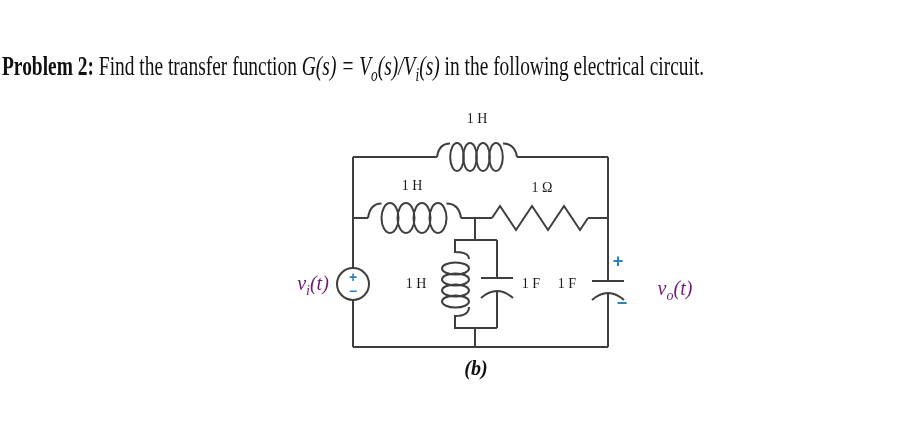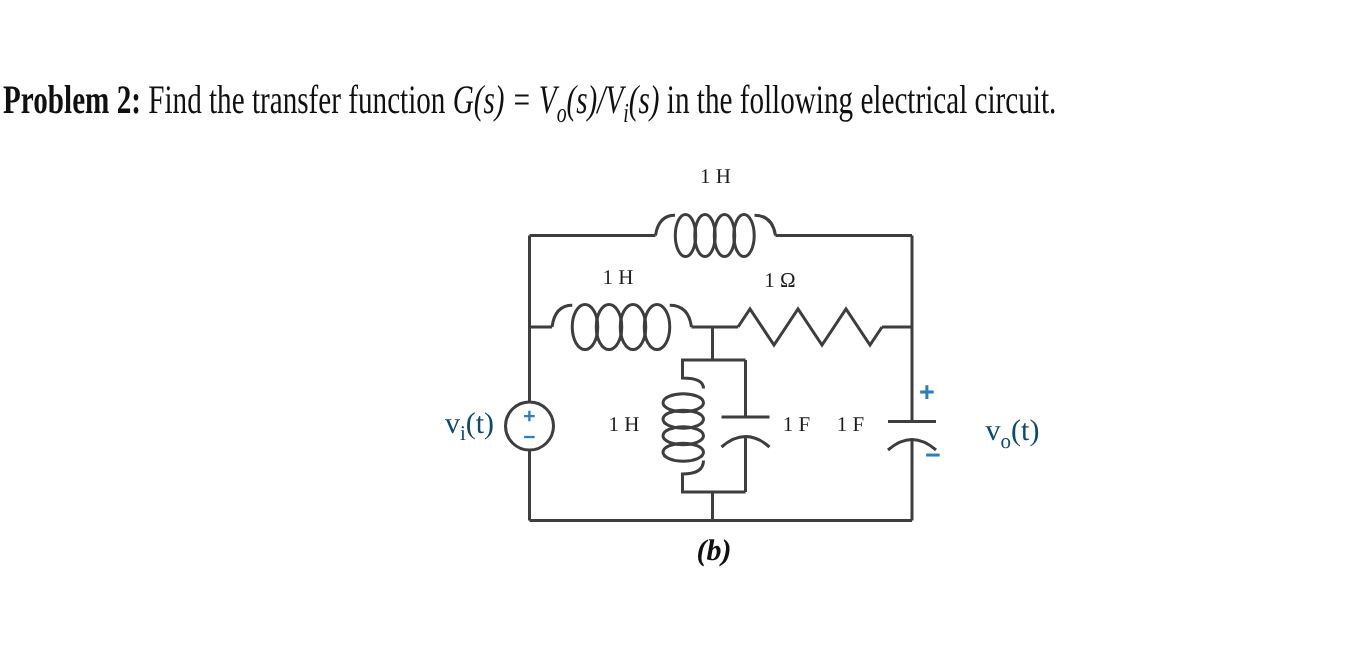--- a/index.html
+++ b/index.html
@@ -20,21 +20,21 @@
   .title .bold{font-weight:bold;}
   .title .math{font-style:italic;}
   .title sub{font-size:0.68em;font-style:italic;line-height:0;}
   
   .circuit{position:absolute;inset:0;}
   .circuit svg{position:absolute;left:0;top:0;}
   .lbl{
     position:absolute;transform:translate(-50%,-50%);
     font-size:14px;color:#1c1c1c;white-space:nowrap;
   }
-  .lbl.blue{color:#0c4a6e;font-size:20px;}
+  .lbl.blue{color:#701a75;font-style:italic;font-size:20px;}
   .lbl.blue sub{font-size:0.7em;line-height:0;}
   .sign{
     position:absolute;transform:translate(-50%,-50%);
     color:#2a7fbe;font-family:"Liberation Sans","DejaVu Sans",sans-serif;
     font-weight:600;line-height:1;
   }
   .sign.small{font-size:14px;}
   .sign.big{font-size:18px;}
   .caption{
     position:absolute;transform:translate(-50%,-50%);
@@ -100,21 +100,21 @@
         <path d="M592,281 H624 M592,300 Q608,286 624,300"></path>
       </g>
 
       <g>
         <circle cx="353" cy="284" r="16"></circle>
       </g>
     </svg>
 
     <span class="lbl" style="left:477px;top:119px">1 H</span>
     <span class="lbl" style="left:412px;top:186px">1 H</span>
-    <span class="lbl" style="left:520px;top:188px">1 Ω</span>
+    <span class="lbl" style="left:542px;top:188px">1 Ω</span>
     <span class="lbl" style="left:416px;top:284px">1 H</span>
     <span class="lbl" style="left:531px;top:284px">1 F</span>
     <span class="lbl" style="left:567px;top:284px">1 F</span>
 
     <span class="sign small" style="left:353px;top:277px">+</span>
     <span class="sign small" style="left:353px;top:291px">−</span>
 
     <span class="lbl blue" style="left:313px;top:283px"><span>v</span><sub>i</sub><span>(t)</span></span>
 
     <span class="sign big" style="left:618px;top:261px">+</span>

